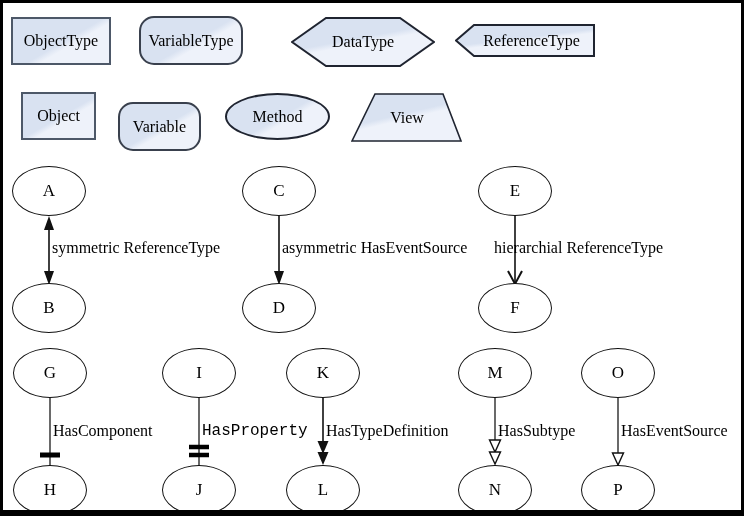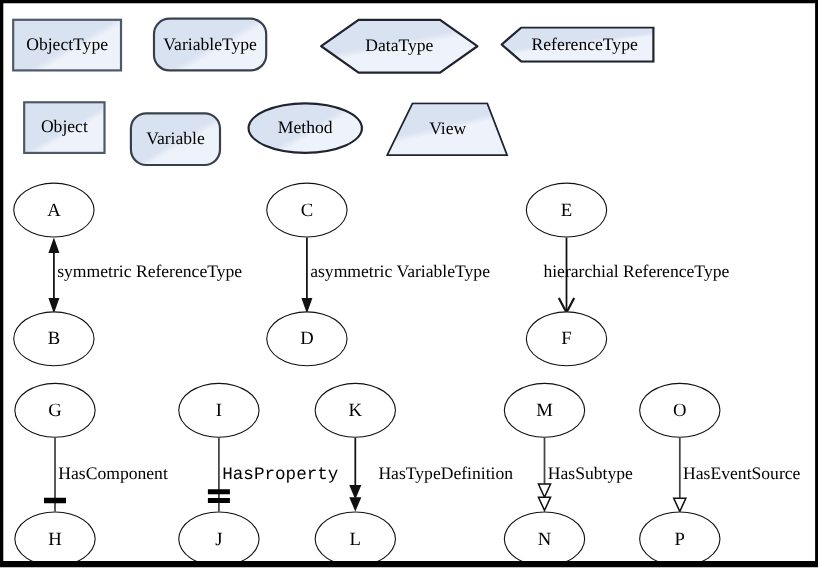--- a/index.html
+++ b/index.html
@@ -189,22 +189,22 @@
       <span>N</span>
     </div>
   <div class="node" style="left:578px;top:345px;">
       <span>O</span>
     </div>
   <div class="node" style="left:578px;top:462px;">
       <span>P</span>
     </div>
 
   <div class="edge-label" style="left:49px;top:236px;">symmetric ReferenceType</div>
-  <div class="edge-label" style="left:279px;top:236px;">asymmetric VariableType</div>
+  <div class="edge-label" style="left:279px;top:236px;">asymmetric HasEventSource</div>
   <div class="edge-label" style="left:491px;top:236px;">hierarchial ReferenceType</div>
 
   <div class="edge-label" style="left:50px;top:419px;">HasComponent</div>
   <div class="edge-label" style="left:199px;top:419px;font-family:Liberation Mono, monospace;">HasProperty</div>
-  <div class="edge-label" style="left:341px;top:419px;">HasTypeDefinition</div>
+  <div class="edge-label" style="left:323px;top:419px;">HasTypeDefinition</div>
   <div class="edge-label" style="left:495px;top:419px;">HasSubtype</div>
   <div class="edge-label" style="left:618px;top:419px;">HasEventSource</div>
 
 </div>
 
 </body></html>

